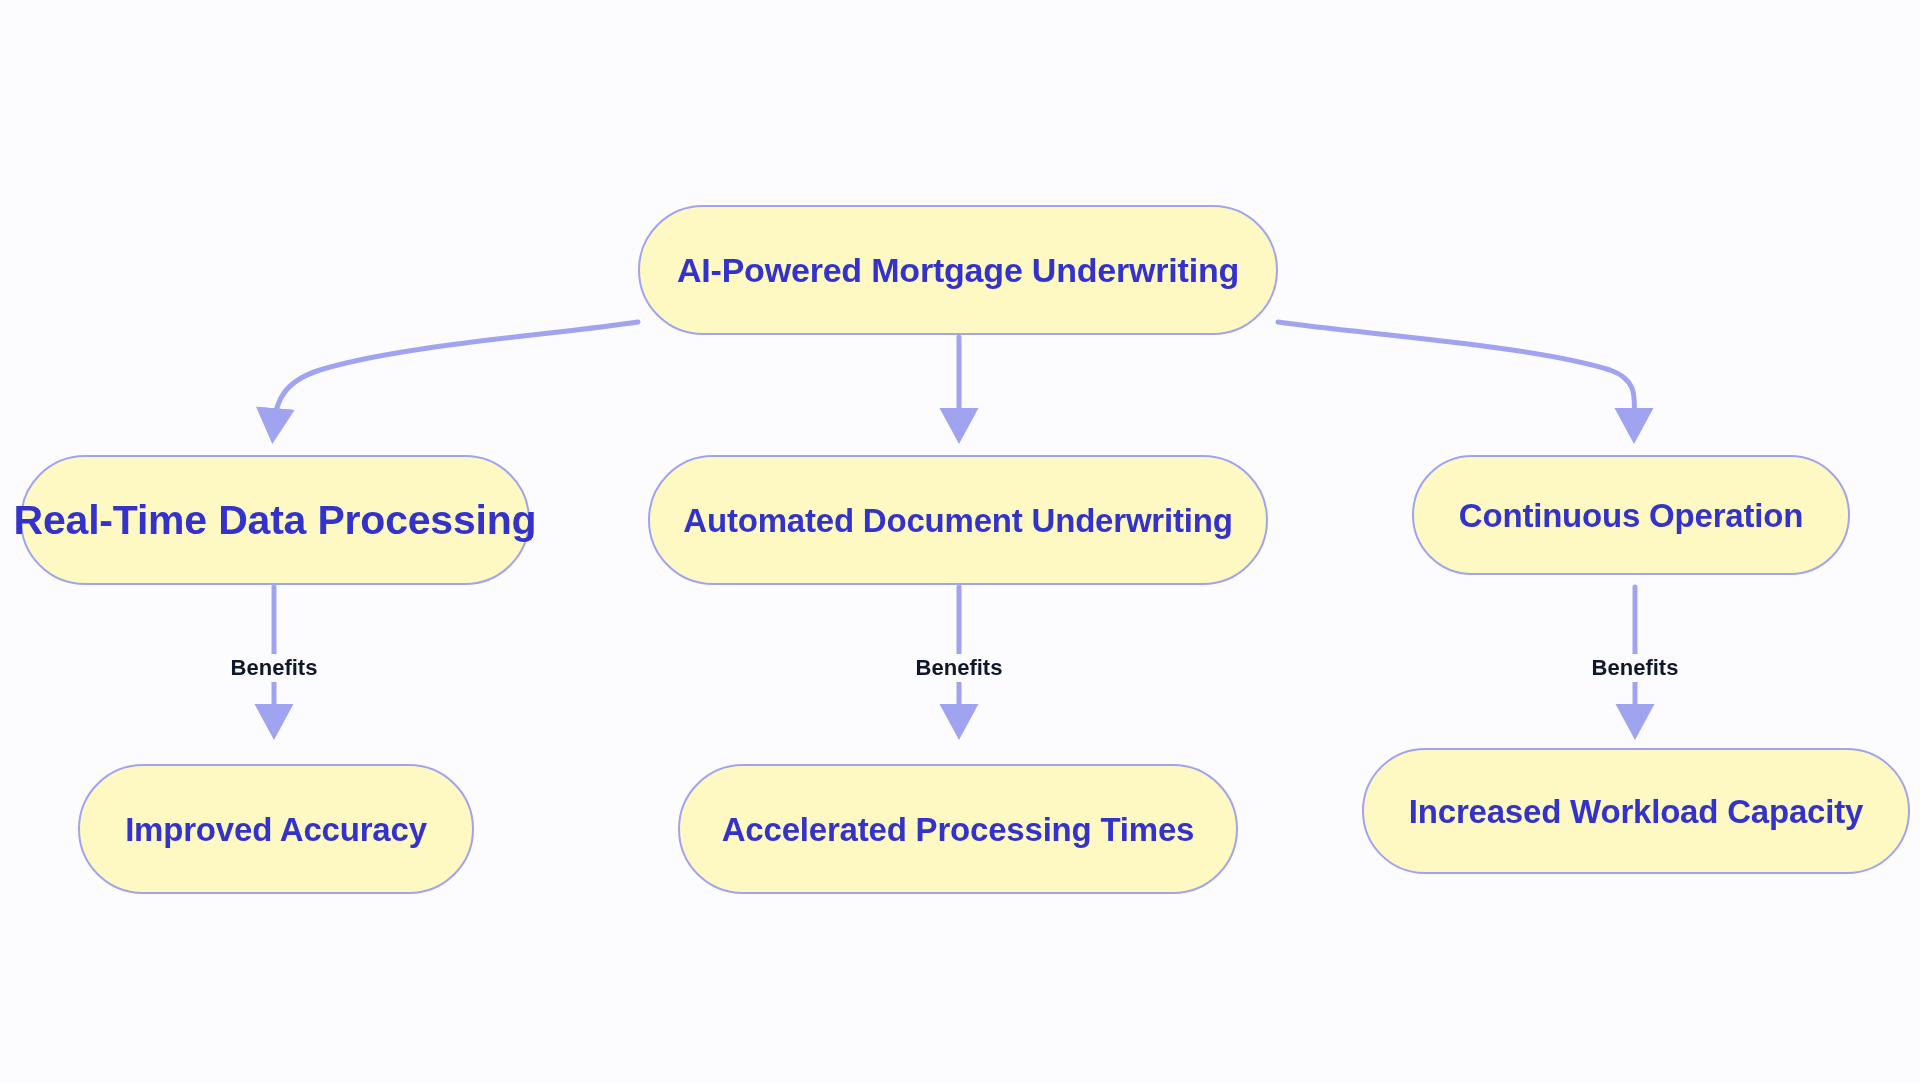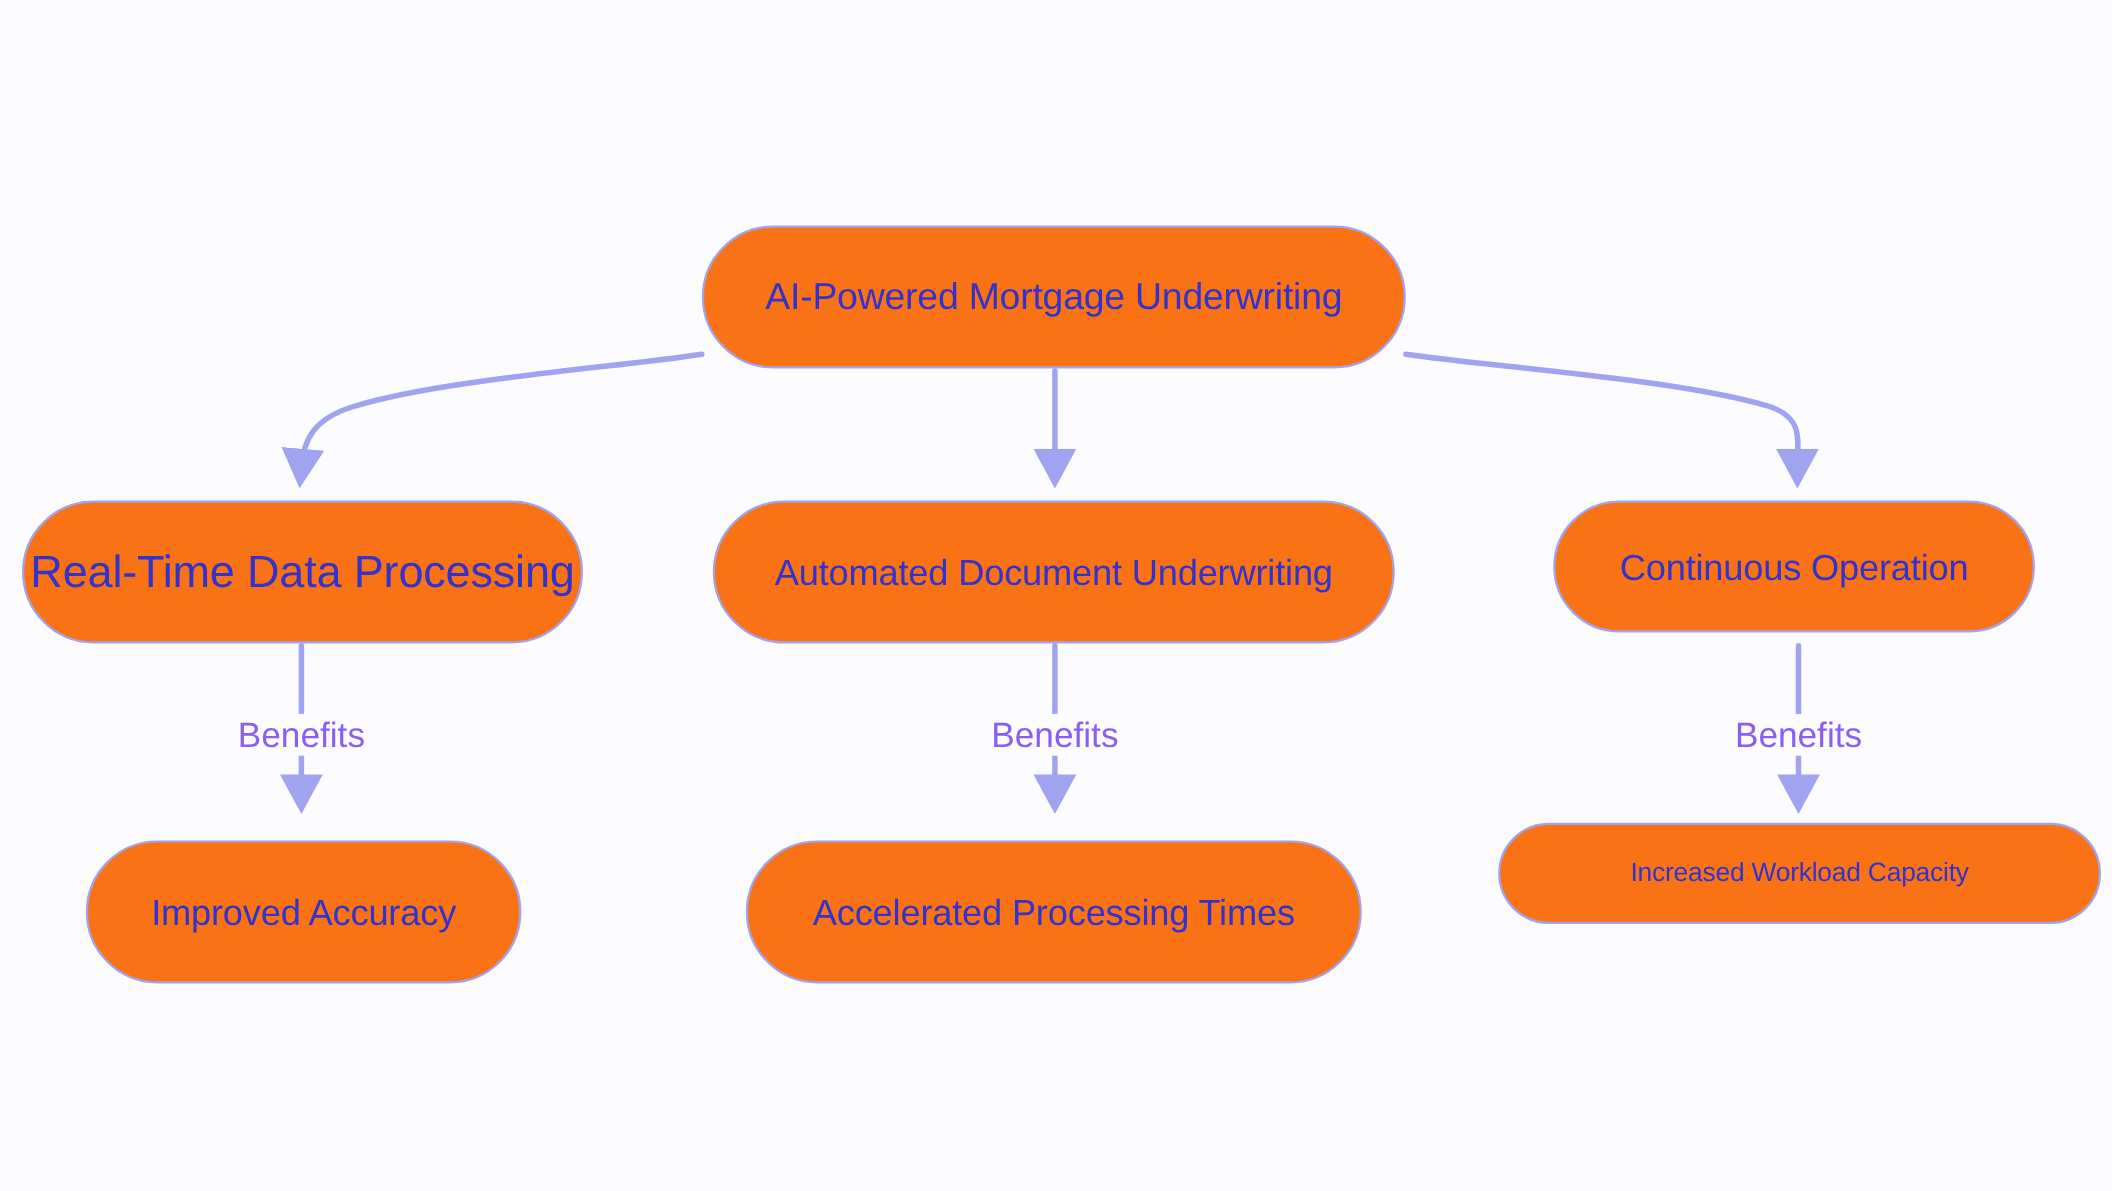--- a/index.html
+++ b/index.html
@@ -19,47 +19,48 @@
     position: absolute;
     top: 0;
     left: 0;
     width: 1920px;
     height: 1083px;
     pointer-events: none;
   }
   .node {
     position: absolute;
     box-sizing: border-box;
-    background: #f97316;
+    background: #fef9c3;
     border: 2px solid #a0a4f0;
     border-radius: 9999px;
     display: flex;
     align-items: center;
     justify-content: center;
     text-align: center;
     color: #3333cc;
     font-family: "Liberation Sans", sans-serif;
-    font-weight: 400;
+    font-weight: 700;
     letter-spacing: -0.2px;
     white-space: nowrap;
   }
   .node-label {
     display: block;
     line-height: 1;
   }
   .edge-label {
     position: absolute;
-    color: #8b5cf6;
+    color: #0f172a;
     font-family: "Liberation Sans", sans-serif;
-    font-size: 32px;
+    font-size: 22px;
     line-height: 1;
     background: #fcfcfe;
     padding: 3px 8px;
     white-space: nowrap;
     transform: translate(-50%, -50%);
+    font-weight: bold;
   }
 </style>
 </head>
 <body>
 
 <div id="canvas">
 
   <svg id="edge-layer" viewBox="0 0 1920 1083" xmlns="http://www.w3.org/2000/svg">
     <defs>
       <marker id="arrowhead" markerWidth="9" markerHeight="9" refX="3.2" refY="4.5" orient="auto" markerUnits="strokeWidth">
@@ -97,21 +98,21 @@
   </div>
 
   <div class="node" style="left:78px; top:764px; width:396px; height:130px; font-size:33px;">
     <span class="node-label">Improved Accuracy</span>
   </div>
 
   <div class="node" style="left:678px; top:764px; width:560px; height:130px; font-size:33px;">
     <span class="node-label">Accelerated Processing Times</span>
   </div>
 
-  <div class="node" style="left:1362px; top:748px; width:548px; height:92px; font-size:24px;">
+  <div class="node" style="left:1362px; top:748px; width:548px; height:126px; font-size:33px;">
     <span class="node-label">Increased Workload Capacity</span>
   </div>
 
   <div class="edge-label" style="left:274px; top:668px;">Benefits</div>
 
   <div class="edge-label" style="left:959px; top:668px;">Benefits</div>
 
   <div class="edge-label" style="left:1635px; top:668px;">Benefits</div>
 
 </div>

